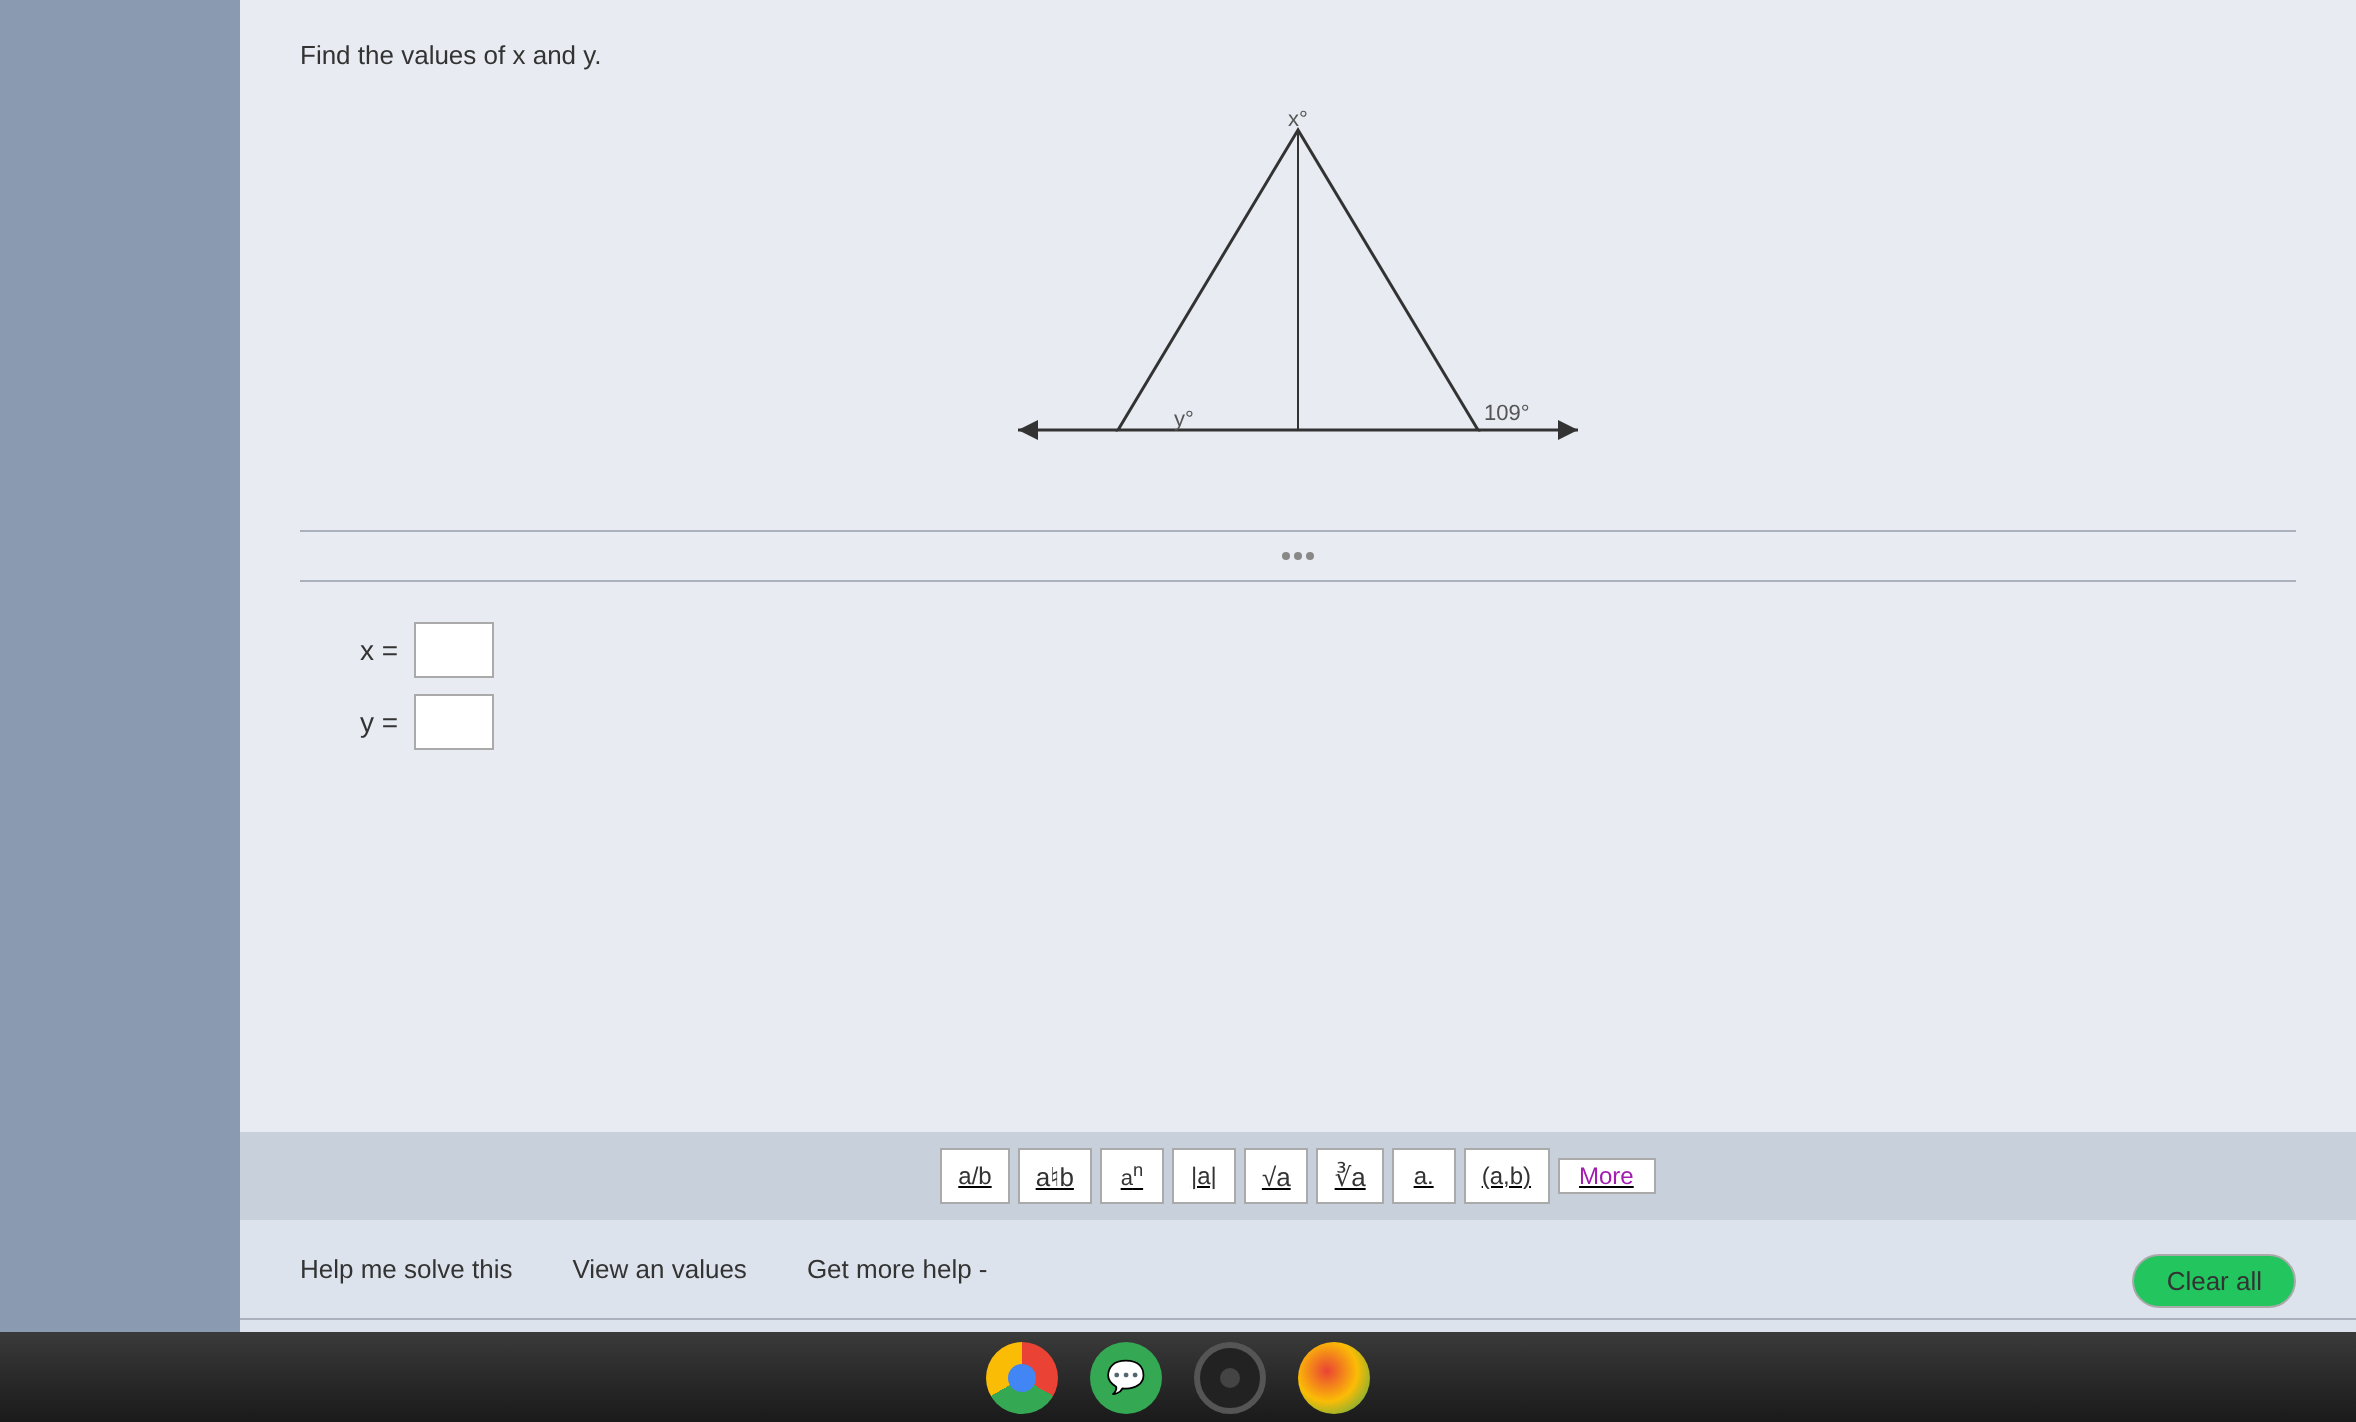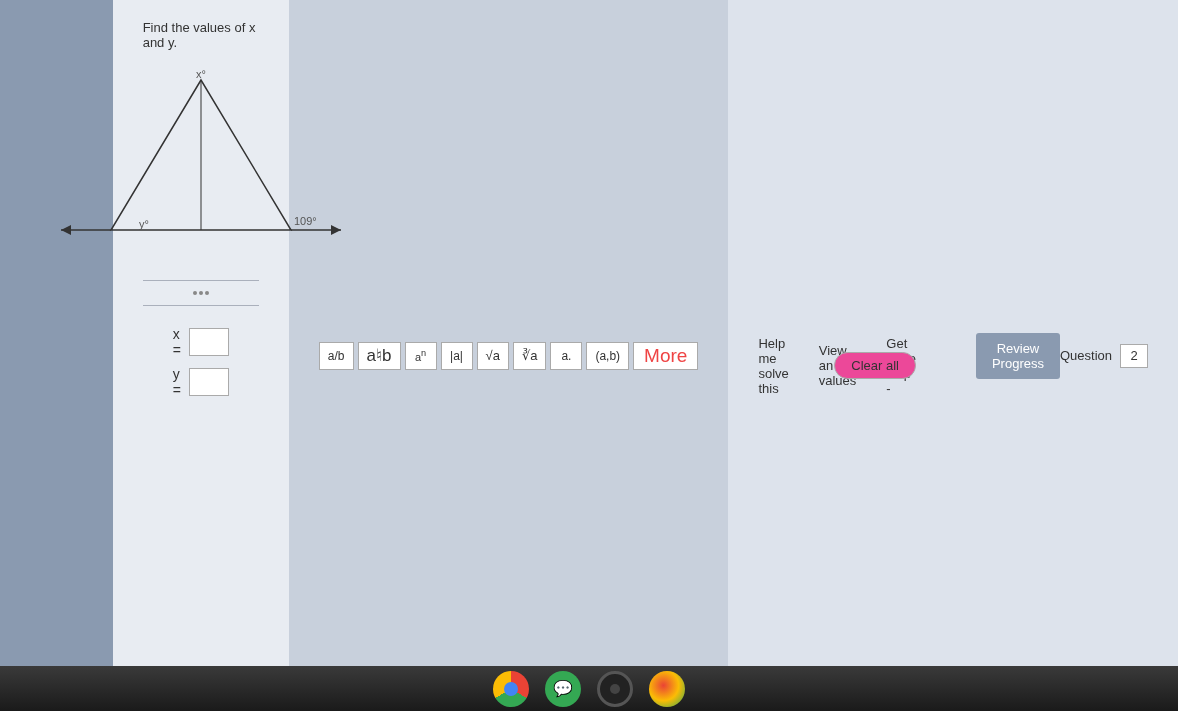--- a/index.html
+++ b/index.html
@@ -26,21 +26,21 @@
       display: flex;
       flex-direction: column;
       align-items: center;
       padding-top: 20px;
     }
 
     .content-area {
       flex: 1;
       background: #dde3ec;
       display: flex;
-      flex-direction: row;
+      flex-direction: column;
       position: relative;
     }
 
     .problem-section {
       background: #e8ecf2;
       flex: 1;
       padding: 20px 30px 10px 30px;
       position: relative;
     }
 
@@ -97,69 +97,69 @@
       outline: none;
     }
 
     .math-toolbar-section {
       background: #c8d0dc;
       padding: 8px 30px;
       display: flex;
       align-items: center;
       justify-content: center;
       gap: 4px;
+      text-decoration: underline;
     }
 
     .toolbar-btn {
       background: white;
       border: 1px solid #aaa;
       padding: 4px 8px;
       font-size: 13px;
       cursor: pointer;
       min-width: 32px;
       height: 28px;
       display: flex;
       align-items: center;
       justify-content: center;
       color: #333;
     }
 
     .toolbar-more {
       background: white;
       border: 1px solid #aaa;
       padding: 4px 10px;
-      font-size: 19px;
-      cursor: pointer;
-      height: 28px;
-      display: flex;
-      align-items: center;
-      color: #ef4444;
+      font-size: 12px;
+      cursor: pointer;
+      height: 18px;
+      display: flex;
+      align-items: center;
+      color: #a21caf;
     }
 
     .bottom-actions {
       padding: 17px 30px;
       display: flex;
-      align-items: center;
+      align-items: flex-start;
       gap: 30px;
       background: #dde3ec;
       position: relative;
-      margin-top: 20px;
     }
 
     .action-link {
       font-size: 13px;
       color: #333;
       cursor: pointer;
       text-decoration: none;
     }
 
     .clear-all-btn {
       position: absolute;
       right: 30px;
-      background: #ec4899;
+      background: #22c55e;
       border: 1px solid #aaa;
       border-radius: 15px;
       padding: 5px 16px;
       font-size: 13px;
       cursor: pointer;
       color: #333;
     }
 
     .footer-section {
       padding: 10px 30px;
@@ -294,21 +294,21 @@
         </div>
       </div>
 
     </div>
 
     <div class="math-toolbar-section">
       <button class="toolbar-btn">
         <span style="font-size:12px;">a/b</span>
       </button>
       <button class="toolbar-btn">
-        <span style="font-size:17px;">a♮b</span>
+        <span style="font-size:13px;">a♮b</span>
       </button>
       <button class="toolbar-btn">
         <span style="font-size:11px;">a<sup>n</sup></span>
       </button>
       <button class="toolbar-btn">
         <span style="font-size:12px;">|a|</span>
       </button>
       <button class="toolbar-btn">
         <span style="font-size:13px;">√a</span>
       </button>

